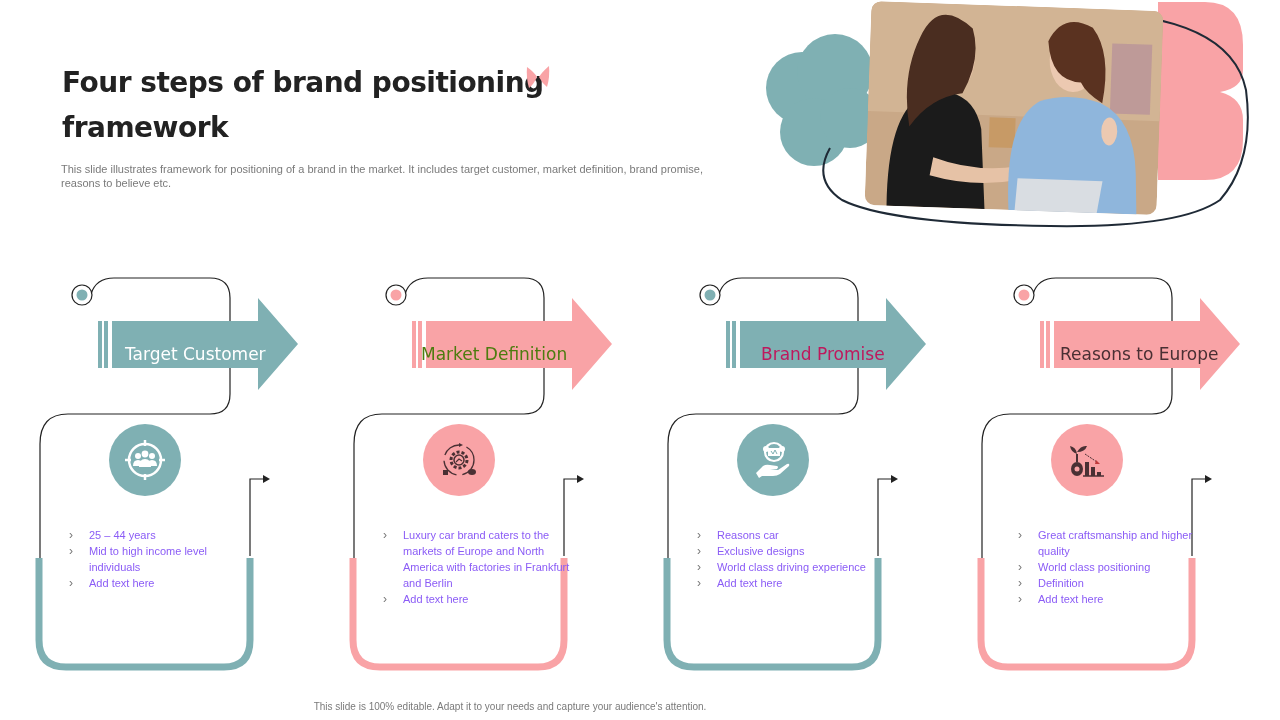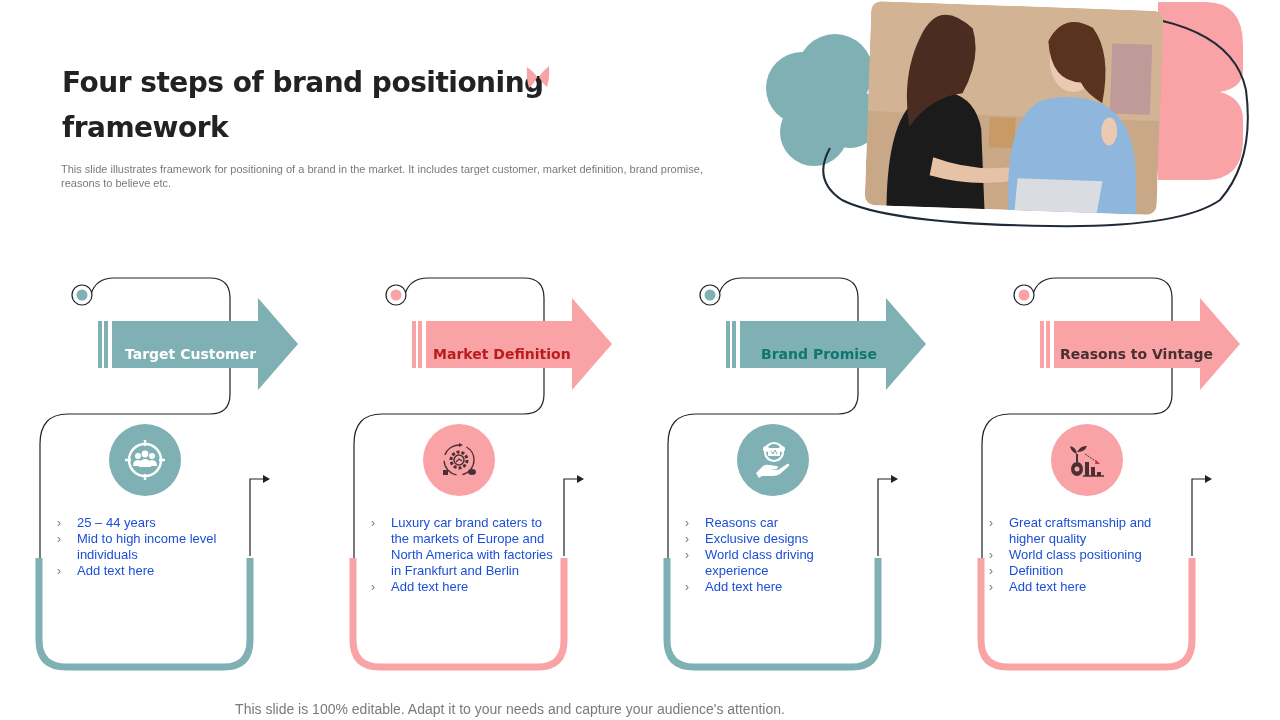--- a/index.html
+++ b/index.html
@@ -15,36 +15,36 @@
     margin: 16px;
   }
   .subtitle {
     position: absolute; left: 45px; top: 146px; width: 670px;
     font-size: 11px; line-height: 14px; color: #7a7a7a; margin: 16px;
   }
   .butterfly { position: absolute; left: 524px; top: 64px; }
   .hero { position: absolute; left: 750px; top: 0; width: 520px; height: 240px; }
   .footer {
     position: absolute; left: 0; width: 1020px; top: 701px; text-align: center;
-    font-size: 14px; color: #7a7a7a;
+    font-size: 10px; color: #7a7a7a;
   }
   .step { position: absolute; top: 270px; width: 300px; height: 410px; }
   .step svg.frame { position: absolute; left: 0; top: 0; }
   .step-label {
     position: absolute; top: 60px; height: 48px; line-height: 48px;
-    font-family: "DejaVu Sans", sans-serif; font-weight: bold; font-size: 14px;
+    font-family: "DejaVu Sans", sans-serif; font-weight: normal; font-size: 17px;
     white-space: nowrap;
   }
   .icon-circle {
     position: absolute; top: 154px; width: 72px; height: 72px; border-radius: 50%;
     display: flex; align-items: center; justify-content: center;
   }
   .bullets {
-    position: absolute; top: 241px; width: 190px; margin: 4px; padding: 0; list-style: none;
-    font-size: 13px; line-height: 16px; color: #1d4ed8;
+    position: absolute; top: 241px; width: 190px; margin: 16px; padding: 0; list-style: none;
+    font-size: 11px; line-height: 16px; color: #8b5cf6;
   }
   .bullets li { position: relative; padding-left: 20px; }
   .bullets li::before {
     content: "\203A"; position: absolute; left: 0; top: 0; color: #777; font-size: 12px;
   }
 </style>
 </head>
 <body>
 
 <h1 class="title">Four steps of brand positioning framework</h1>
@@ -135,21 +135,21 @@
     <path d="M57 24 Q62 8 80 8 L176 8 Q196 8 196 28 L196 124 Q196 144 176 144 L34 144 Q6 144 6 174 L6 288" fill="none" stroke="#222" stroke-width="1.2"></path>
     <circle cx="48" cy="25" r="10" fill="#fff" stroke="#222" stroke-width="1.2"></circle>
     <circle cx="48" cy="25" r="5.5" fill="#f9a3a6"></circle>
     <path d="M5 288 L5 370 Q5 397 32 397 L190 397 Q216 397 216 370 L216 288" fill="none" stroke="#f9a3a6" stroke-width="7"></path>
     <path d="M216 286 L216 209 L230 209" fill="none" stroke="#222" stroke-width="1.2"></path>
     <path d="M229 205 L236 209 L229 213Z" fill="#222"></path>
     <rect x="64" y="51" width="4" height="47" fill="#f9a3a6"></rect>
     <rect x="70" y="51" width="4" height="47" fill="#f9a3a6"></rect>
     <path d="M78 51 L224 51 L224 28 L264 74 L224 120 L224 98 L78 98Z" fill="#f9a3a6"></path>
   </svg>
-  <span class="step-label" style="left:85px; color:#b91c1c;">Market Definition</span>
+  <span class="step-label" style="left:73px; color:#4d7c0f;">Market Definition</span>
   <div class="icon-circle" style="left:75px; background:#f9a3a6;">
     <svg width="40" height="40" viewBox="0 0 40 40">
       <circle cx="20" cy="20" r="15" fill="none" stroke="#4a3034" stroke-width="1.3" stroke-dasharray="20 6"></circle>
       <circle cx="20" cy="20" r="8" fill="none" stroke="#4a3034" stroke-width="3" stroke-dasharray="3 2"></circle>
       <circle cx="20" cy="20" r="5" fill="none" stroke="#4a3034" stroke-width="1.5"></circle>
       <path d="M17 22 L20 19 L23 21" fill="none" stroke="#4a3034" stroke-width="1.2"></path>
       <path d="M20 3 L24 5 L20 7Z" fill="#4a3034"></path>
       <rect x="4" y="30" width="5" height="5" fill="#4a3034"></rect>
       <ellipse cx="33" cy="32" rx="4" ry="3" fill="#4a3034"></ellipse>
     </svg>
@@ -165,21 +165,21 @@
     <path d="M57 24 Q62 8 80 8 L176 8 Q196 8 196 28 L196 124 Q196 144 176 144 L34 144 Q6 144 6 174 L6 288" fill="none" stroke="#222" stroke-width="1.2"></path>
     <circle cx="48" cy="25" r="10" fill="#fff" stroke="#222" stroke-width="1.2"></circle>
     <circle cx="48" cy="25" r="5.5" fill="#7fb0b3"></circle>
     <path d="M5 288 L5 370 Q5 397 32 397 L190 397 Q216 397 216 370 L216 288" fill="none" stroke="#7fb0b3" stroke-width="7"></path>
     <path d="M216 286 L216 209 L230 209" fill="none" stroke="#222" stroke-width="1.2"></path>
     <path d="M229 205 L236 209 L229 213Z" fill="#222"></path>
     <rect x="64" y="51" width="4" height="47" fill="#7fb0b3"></rect>
     <rect x="70" y="51" width="4" height="47" fill="#7fb0b3"></rect>
     <path d="M78 51 L224 51 L224 28 L264 74 L224 120 L224 98 L78 98Z" fill="#7fb0b3"></path>
   </svg>
-  <span class="step-label" style="left:99px; color:#0f766e;">Brand Promise</span>
+  <span class="step-label" style="left:99px; color:#be185d;">Brand Promise</span>
   <div class="icon-circle" style="left:75px; background:#7fb0b3;">
     <svg width="40" height="40" viewBox="0 0 40 40">
       <circle cx="21" cy="12" r="9" fill="none" stroke="#fff" stroke-width="2.2"></circle>
       <circle cx="13" cy="9" r="3" fill="#fff"></circle>
         <circle cx="29" cy="9" r="3" fill="#fff"></circle>
       <rect x="15" y="8" width="12" height="8" fill="#fff"></rect>
       <path d="M18 11 L20 14 L22 10 L24 14" fill="none" stroke="#7fb0b3" stroke-width="1"></path>
       <path d="M3 33 L10 26 Q13 24 17 25 L24 26 Q26 27 24 29 L17 29 L25 30 L34 24 Q37 23 36 26 L27 34 Q24 36 20 36 L9 36 L6 38Z" fill="#fff"></path>
     </svg>
   </div>
@@ -196,37 +196,37 @@
     <path d="M57 24 Q62 8 80 8 L176 8 Q196 8 196 28 L196 124 Q196 144 176 144 L34 144 Q6 144 6 174 L6 288" fill="none" stroke="#222" stroke-width="1.2"></path>
     <circle cx="48" cy="25" r="10" fill="#fff" stroke="#222" stroke-width="1.2"></circle>
     <circle cx="48" cy="25" r="5.5" fill="#f9a3a6"></circle>
     <path d="M5 288 L5 370 Q5 397 32 397 L190 397 Q216 397 216 370 L216 288" fill="none" stroke="#f9a3a6" stroke-width="7"></path>
     <path d="M216 286 L216 209 L230 209" fill="none" stroke="#222" stroke-width="1.2"></path>
     <path d="M229 205 L236 209 L229 213Z" fill="#222"></path>
     <rect x="64" y="51" width="4" height="47" fill="#f9a3a6"></rect>
     <rect x="70" y="51" width="4" height="47" fill="#f9a3a6"></rect>
     <path d="M78 51 L224 51 L224 28 L264 74 L224 120 L224 98 L78 98Z" fill="#f9a3a6"></path>
   </svg>
-  <span class="step-label" style="left:84px; color:#4a2f33;">Reasons to Vintage</span>
+  <span class="step-label" style="left:84px; color:#4a2f33;">Reasons to Europe</span>
   <div class="icon-circle" style="left:75px; background:#f9a3a6;">
     <svg width="40" height="40" viewBox="0 0 40 40">
       <path d="M10 22 L10 14" stroke="#4a3034" stroke-width="2"></path>
       <path d="M10 14 Q4 12 3 6 Q9 7 10 14Z" fill="#4a3034"></path>
       <path d="M10 12 Q14 5 20 6 Q18 12 10 12Z" fill="#4a3034"></path>
       <ellipse cx="10" cy="29" rx="6" ry="7" fill="#4a3034"></ellipse>
       <circle cx="10" cy="29" r="2.5" fill="#f9a3a6"></circle>
       <rect x="18" y="22" width="4" height="14" fill="#4a3034"></rect>
       <rect x="24" y="27" width="4" height="9" fill="#4a3034"></rect>
       <rect x="30" y="32" width="4" height="4" fill="#4a3034"></rect>
       <line x1="16" y1="36" x2="37" y2="36" stroke="#4a3034" stroke-width="1.5"></line>
       <path d="M18 14 L30 22" stroke="#4a3034" stroke-width="1" stroke-dasharray="2 1"></path>
       <path d="M29 20 L33 24 L28 24Z" fill="#c0393b"></path>
     </svg>
   </div>
-  <ul class="bullets" style="left:9px;">
+  <ul class="bullets" style="left:26px;">
     <li>Great craftsmanship and higher quality</li>
     <li>World class positioning</li>
     <li>Definition</li>
     <li>Add text here</li>
   </ul>
 </div>
 
 <div class="footer">This slide is 100% editable. Adapt it to your needs and capture your audience's attention.</div>
 
 </body></html>

